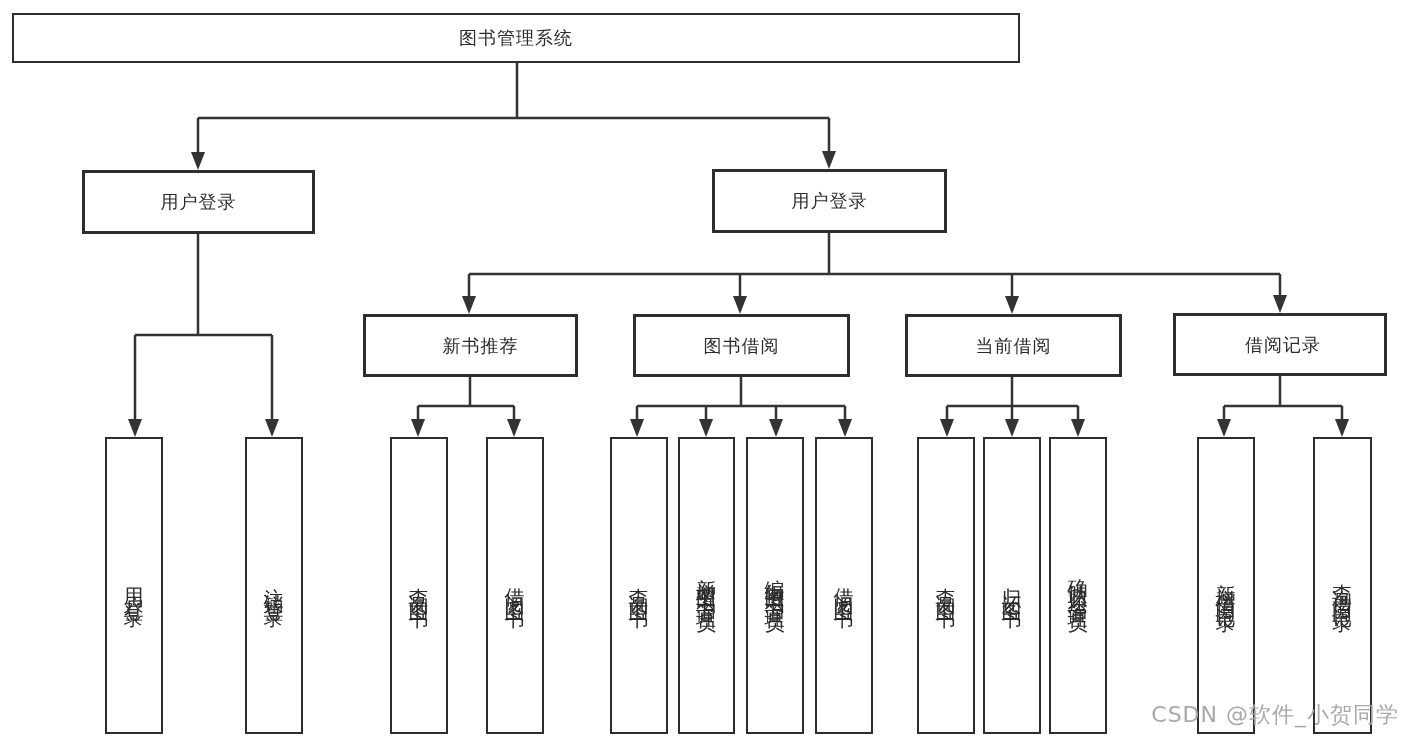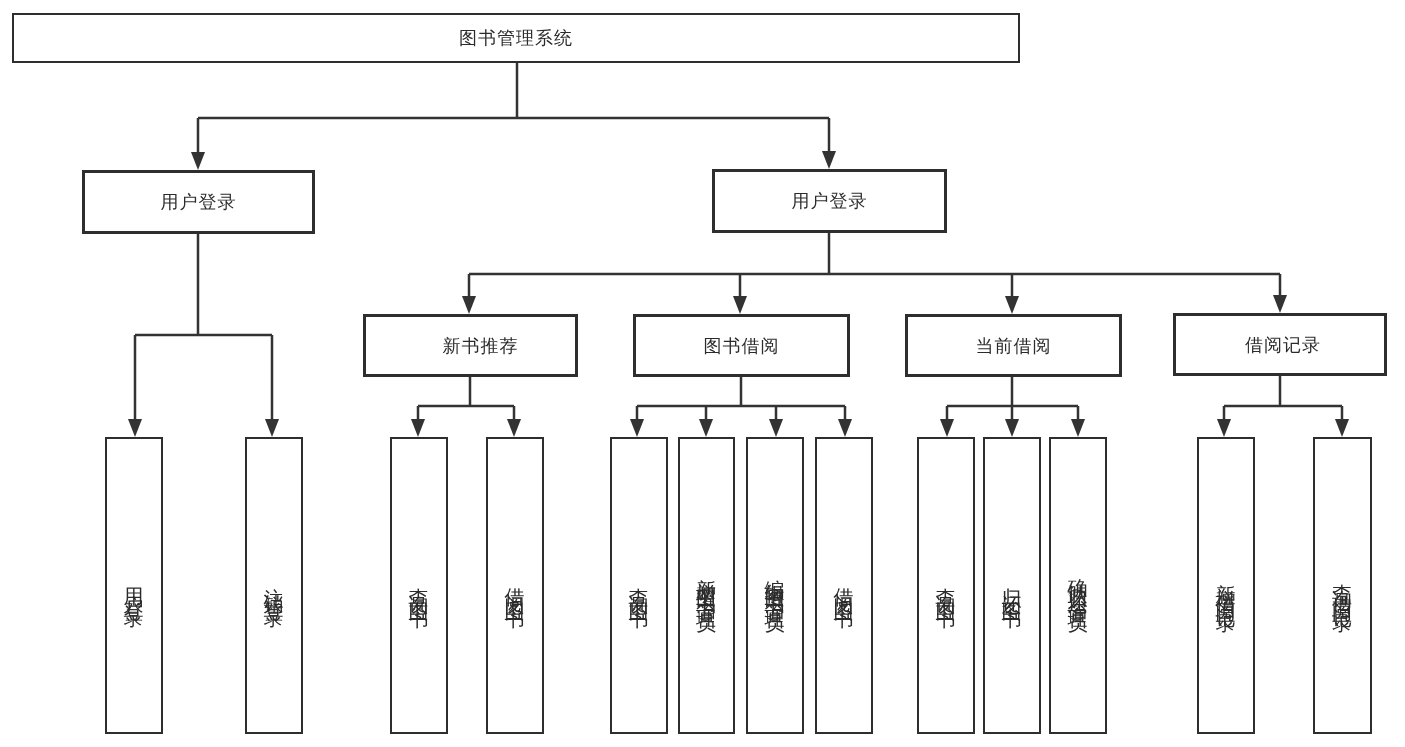--- a/index.html
+++ b/index.html
@@ -146,14 +146,15 @@
   <div class="leaf" style="left:746px; width:58px; letter-spacing:5px;">编辑图书（管理员）</div>
   <div class="leaf" style="left:815px; width:58px;">借阅图书</div>
 
   <div class="leaf" style="left:917px; width:58px;">查询图书</div>
   <div class="leaf" style="left:983px; width:58px;">归还图书</div>
   <div class="leaf" style="left:1049px; width:58px; letter-spacing:5px;">确认归还（管理员）</div>
 
   <div class="leaf" style="left:1197px; width:58px; letter-spacing:6px;">新增借阅记录</div>
   <div class="leaf" style="left:1313px; width:59px; letter-spacing:6px;">查询借阅记录</div>
 
+  <div class="watermark">CSDN @软件_小贺同学</div>
 
 </div>
 
 </body></html>

